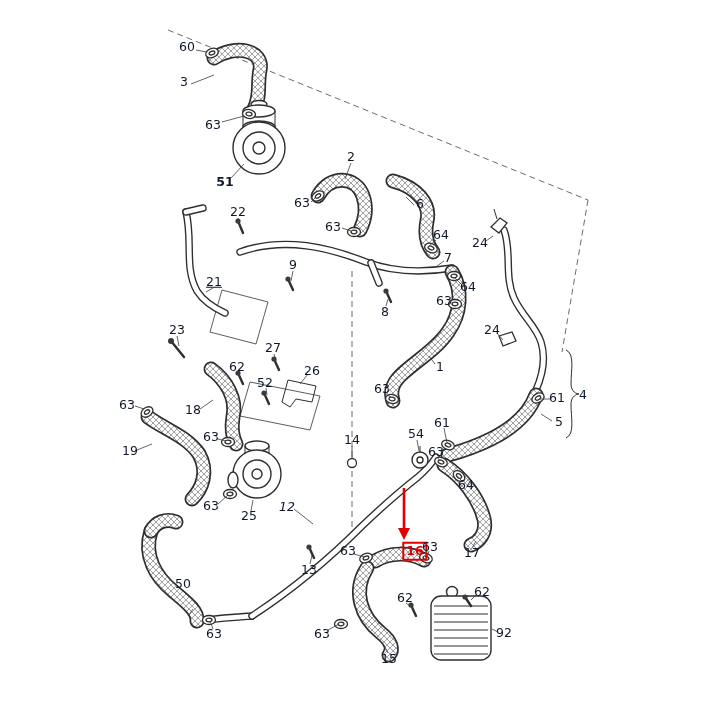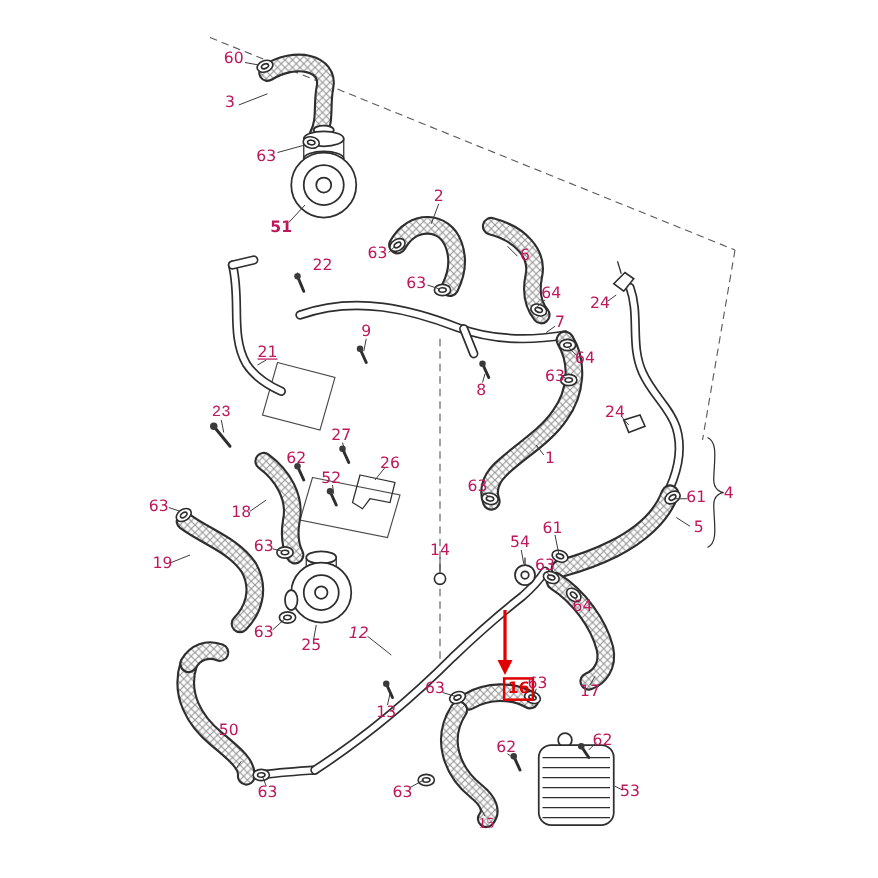--- a/index.html
+++ b/index.html
@@ -4,21 +4,21 @@
 <style>
   html,body{margin:0;padding:0;background:#fff;}
   #stage{
     position:relative;width:702px;height:702px;background:#fff;overflow:hidden;
     font-family:"DejaVu Sans", sans-serif;
   }
   #stage svg{position:absolute;left:0;top:0;}
   #callout-layer{position:absolute;left:0;top:0;width:702px;height:702px;}
   .callout{
     position:absolute;transform:translate(-50%,-50%);
-    font-size:12.5px;color:#be185d;line-height:1;letter-spacing:0;
+    font-size:12.5px;color:#0f172a;line-height:1;letter-spacing:0;
     padding:1px 2px;white-space:nowrap;user-select:none;
   }
   .callout.highlight{
     color:var(--hl,#e10000);
     border:2px solid var(--hl,#e10000);
     font-weight:bold;
   }
   
   .hose-o{fill:none;stroke:var(--line,#2e2e2e);stroke-width:15;stroke-linecap:round;}
   .hose-i{fill:none;stroke:url(#hatch);stroke-width:11.6;stroke-linecap:round;}
@@ -326,31 +326,31 @@
   </svg>
 
   <div id="callout-layer">
       <span class="callout" style="left: 187px; top: 47px;">60</span>
       <span class="callout" style="left: 184px; top: 82px;">3</span>
       <span class="callout" style="left: 213px; top: 125px;">63</span>
       <span class="callout" style="left: 225px; top: 182px; font-weight: bold;">51</span>
       <span class="callout" style="left: 351px; top: 157px;">2</span>
       <span class="callout" style="left: 302px; top: 203px;">63</span>
       <span class="callout" style="left: 420px; top: 204px;">6</span>
-      <span class="callout" style="left: 238px; top: 212px; margin-left: 20px;">22</span>
+      <span class="callout" style="left: 238px; top: 212px;">22</span>
       <span class="callout" style="left: 333px; top: 227px;">63</span>
       <span class="callout" style="left: 441px; top: 235px;">64</span>
       <span class="callout" style="left: 480px; top: 243px;">24</span>
       <span class="callout" style="left: 448px; top: 258px;">7</span>
       <span class="callout" style="left: 293px; top: 265px;">9</span>
       <span class="callout" style="left: 214px; top: 282px; text-decoration: underline;">21</span>
       <span class="callout" style="left: 468px; top: 287px;">64</span>
       <span class="callout" style="left: 444px; top: 301px;">63</span>
       <span class="callout" style="left: 385px; top: 312px;">8</span>
-      <span class="callout" style="left: 177px; top: 330px; font-family: Liberation Mono, monospace;">23</span>
+      <span class="callout" style="left: 177px; top: 330px;">23</span>
       <span class="callout" style="left: 492px; top: 330px;">24</span>
       <span class="callout" style="left: 273px; top: 348px;">27</span>
       <span class="callout" style="left: 440px; top: 367px;">1</span>
       <span class="callout" style="left: 237px; top: 367px;">62</span>
       <span class="callout" style="left: 312px; top: 371px;">26</span>
       <span class="callout" style="left: 265px; top: 383px;">52</span>
       <span class="callout" style="left: 382px; top: 389px;">63</span>
       <span class="callout" style="left: 583px; top: 395px;">4</span>
       <span class="callout" style="left: 557px; top: 398px;">61</span>
       <span class="callout" style="left: 127px; top: 405px;">63</span>
@@ -369,17 +369,17 @@
       <span class="callout" style="left: 348px; top: 551px;">63</span>
       <span class="callout highlight" style="left: 403px; top: 551px; margin-left: 12px;">16</span>
       <span class="callout" style="left: 430px; top: 547px;">63</span>
       <span class="callout" style="left: 472px; top: 553px;">17</span>
       <span class="callout" style="left: 309px; top: 570px;">13</span>
       <span class="callout" style="left: 405px; top: 598px;">62</span>
       <span class="callout" style="left: 482px; top: 592px;">62</span>
       <span class="callout" style="left: 183px; top: 584px;">50</span>
       <span class="callout" style="left: 214px; top: 634px;">63</span>
       <span class="callout" style="left: 322px; top: 634px;">63</span>
-      <span class="callout" style="left: 389px; top: 659px; font-family: Liberation Serif, serif;">15</span>
-      <span class="callout" style="left: 504px; top: 633px;">53</span>
+      <span class="callout" style="left: 389px; top: 659px;">15</span>
+      <span class="callout" style="left: 504px; top: 633px;">92</span>
     </div>
 
 </div>
 
 </body></html>

